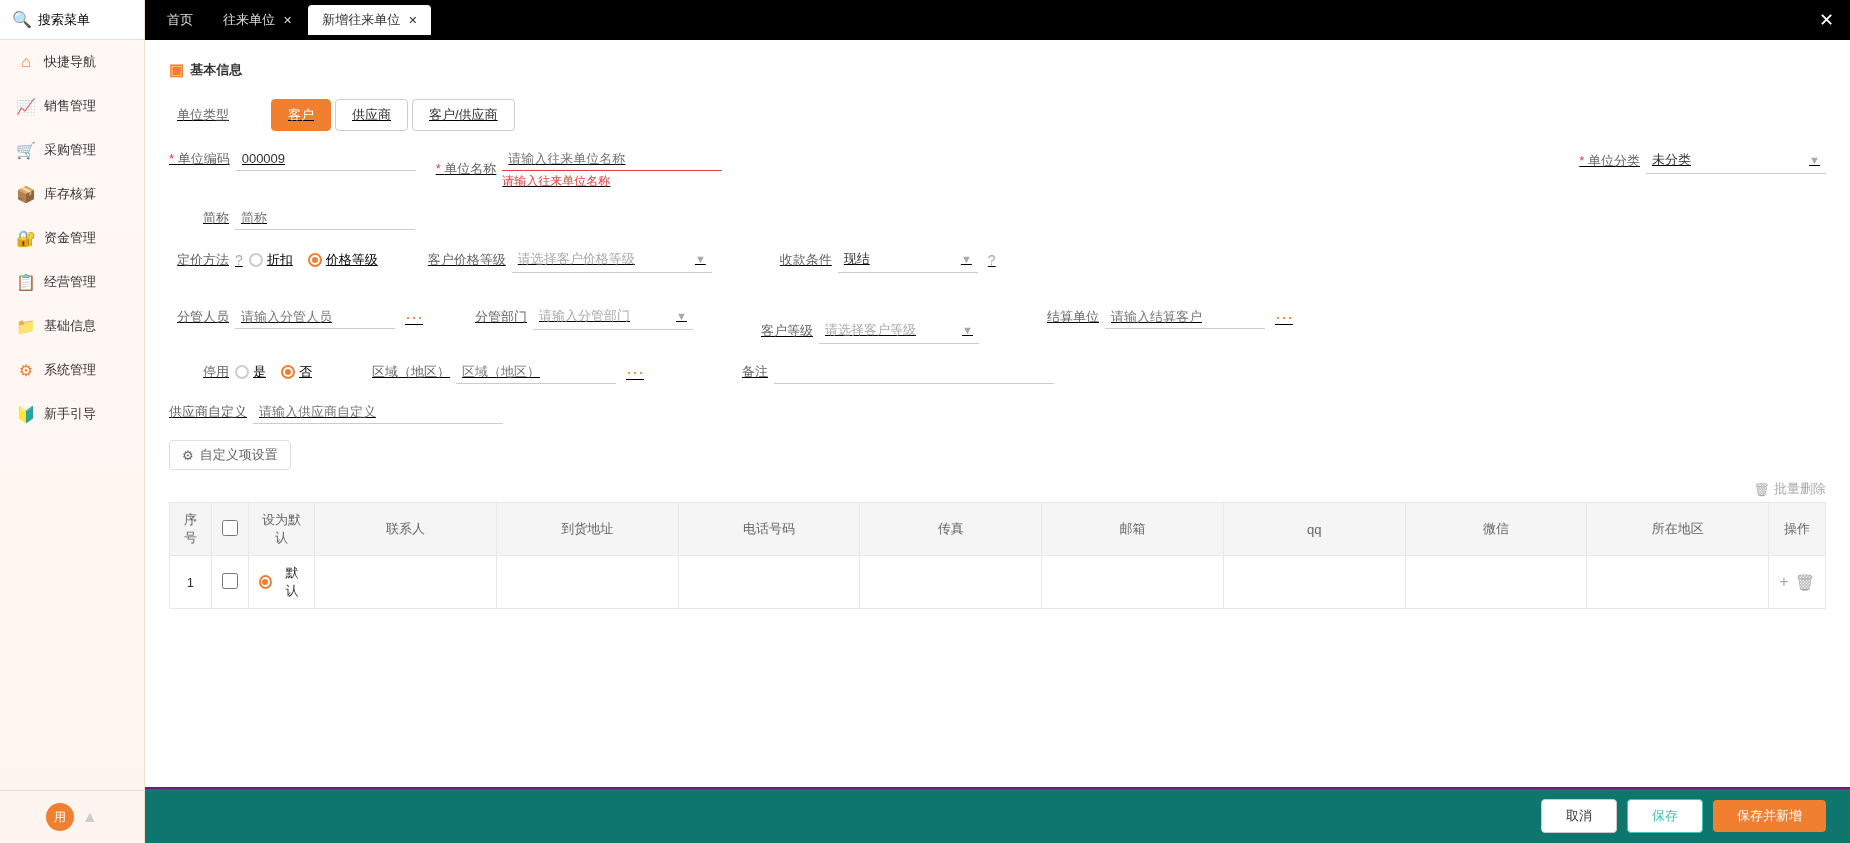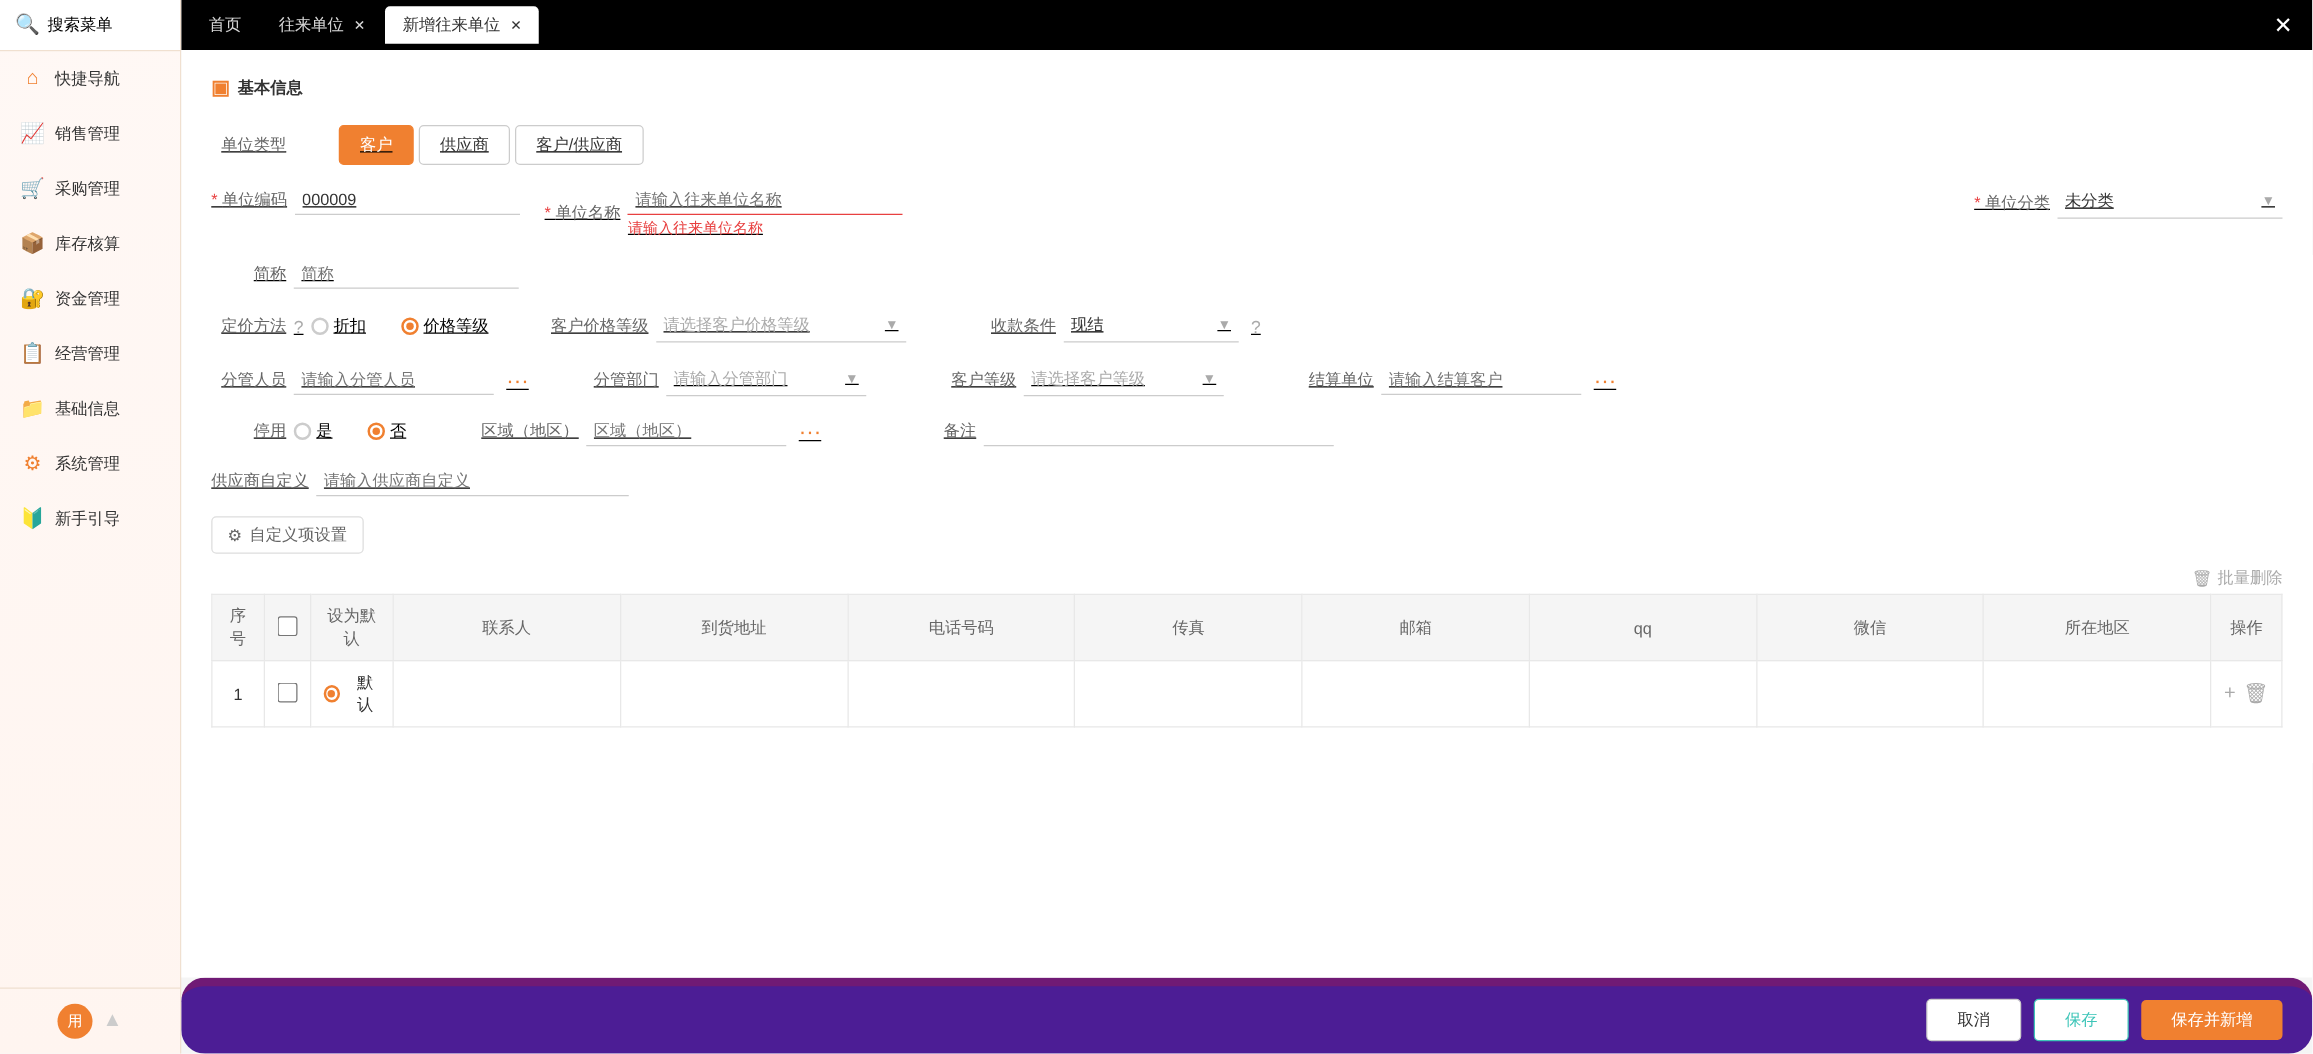--- a/index.html
+++ b/index.html
@@ -161,21 +161,21 @@
       border: 1px solid #ccc;
       border-radius: 4px;
       cursor: pointer;
       font-size: 13px;
       background: #fff;
       color: #333;
     }
     .btn.active { background: #f08030; color: #fff; border-color: #f08030; margin-left: 36px; }
     .btn.outline { background: #fff; color: #f08030; border-color: #f08030; border-radius: 16px; padding: 3px 12px; font-size: 12px; }
 
-    .radio-group { display: flex; align-items: center; gap: 28px; }
+    .radio-group { display: flex; align-items: center; gap: 15px; }
     .radio-item { display: flex; align-items: center; gap: 4px; cursor: pointer; }
     .radio-circle { width: 14px; height: 14px; border-radius: 50%; border: 2px solid #ccc; display: flex; align-items: center; justify-content: center; }
     .radio-circle.checked { border-color: #f08030; }
     .radio-circle.checked::after { content: ''; width: 6px; height: 6px; border-radius: 50%; background: #f08030; }
 
     .more-btn { color: #f08030; cursor: pointer; font-size: 18px; line-height: 1; padding: 0 4px; }
     .help-icon { color: #aaa; cursor: pointer; font-size: 14px; }
 
     
     .table-section {
@@ -211,23 +211,22 @@
     .table-actions { display: flex; gap: 6px; justify-content: center; align-items: center; }
     .table-action-btn { color: #aaa; cursor: pointer; font-size: 16px; }
 
     
     .bottom-bar {
       display: flex;
       justify-content: flex-end;
       align-items: center;
       gap: 10px;
       padding: 10px 24px;
-      background: #4c1d95;
-      border-top: 7px solid #701a75;
-      border-radius: 19px;
+      background: #0f766e;
+      border-top: 2px solid #701a75;
     }
     .btn-cancel { padding: 7px 24px; border: 1px solid #ccc; border-radius: 4px; cursor: pointer; background: #fff; color: #333; font-size: 13px; }
     .btn-save { padding: 7px 24px; border: 1px solid #3dc5b8; border-radius: 4px; cursor: pointer; background: #fff; color: #3dc5b8; font-size: 13px; }
     .btn-save-new { padding: 7px 24px; border: none; border-radius: 4px; cursor: pointer; background: #f08030; color: #fff; font-size: 13px; }
     .field-with-err { display: flex; flex-direction: column; }
   </style>
 </head>
 <body>
 
 <div class="sidebar">
@@ -378,21 +377,21 @@
         <input class="form-input" type="text" style="width: 160px;" placeholder="请输入分管人员">
         <span class="more-btn">···</span>
       </div>
       <div class="form-field" style="margin-left:20px;">
         <span class="form-label">分管部门</span>
         <div class="form-select" style="min-width:160px;">
           <span>请输入分管部门</span>
           <span class="chevron">▼</span>
         </div>
       </div>
-      <div class="form-field" style="margin-left:40px;">
+      <div class="form-field" style="margin-left:40px;margin-top:28px;">
         <span class="form-label">客户等级</span>
         <div class="form-select" style="min-width:160px;">
           <span>请选择客户等级</span>
           <span class="chevron">▼</span>
         </div>
       </div>
       <div class="form-field" style="margin-left:40px;">
         <span class="form-label">结算单位</span>
         <input class="form-input" type="text" style="width: 160px;" placeholder="请输入结算客户">
         <span class="more-btn">···</span>

